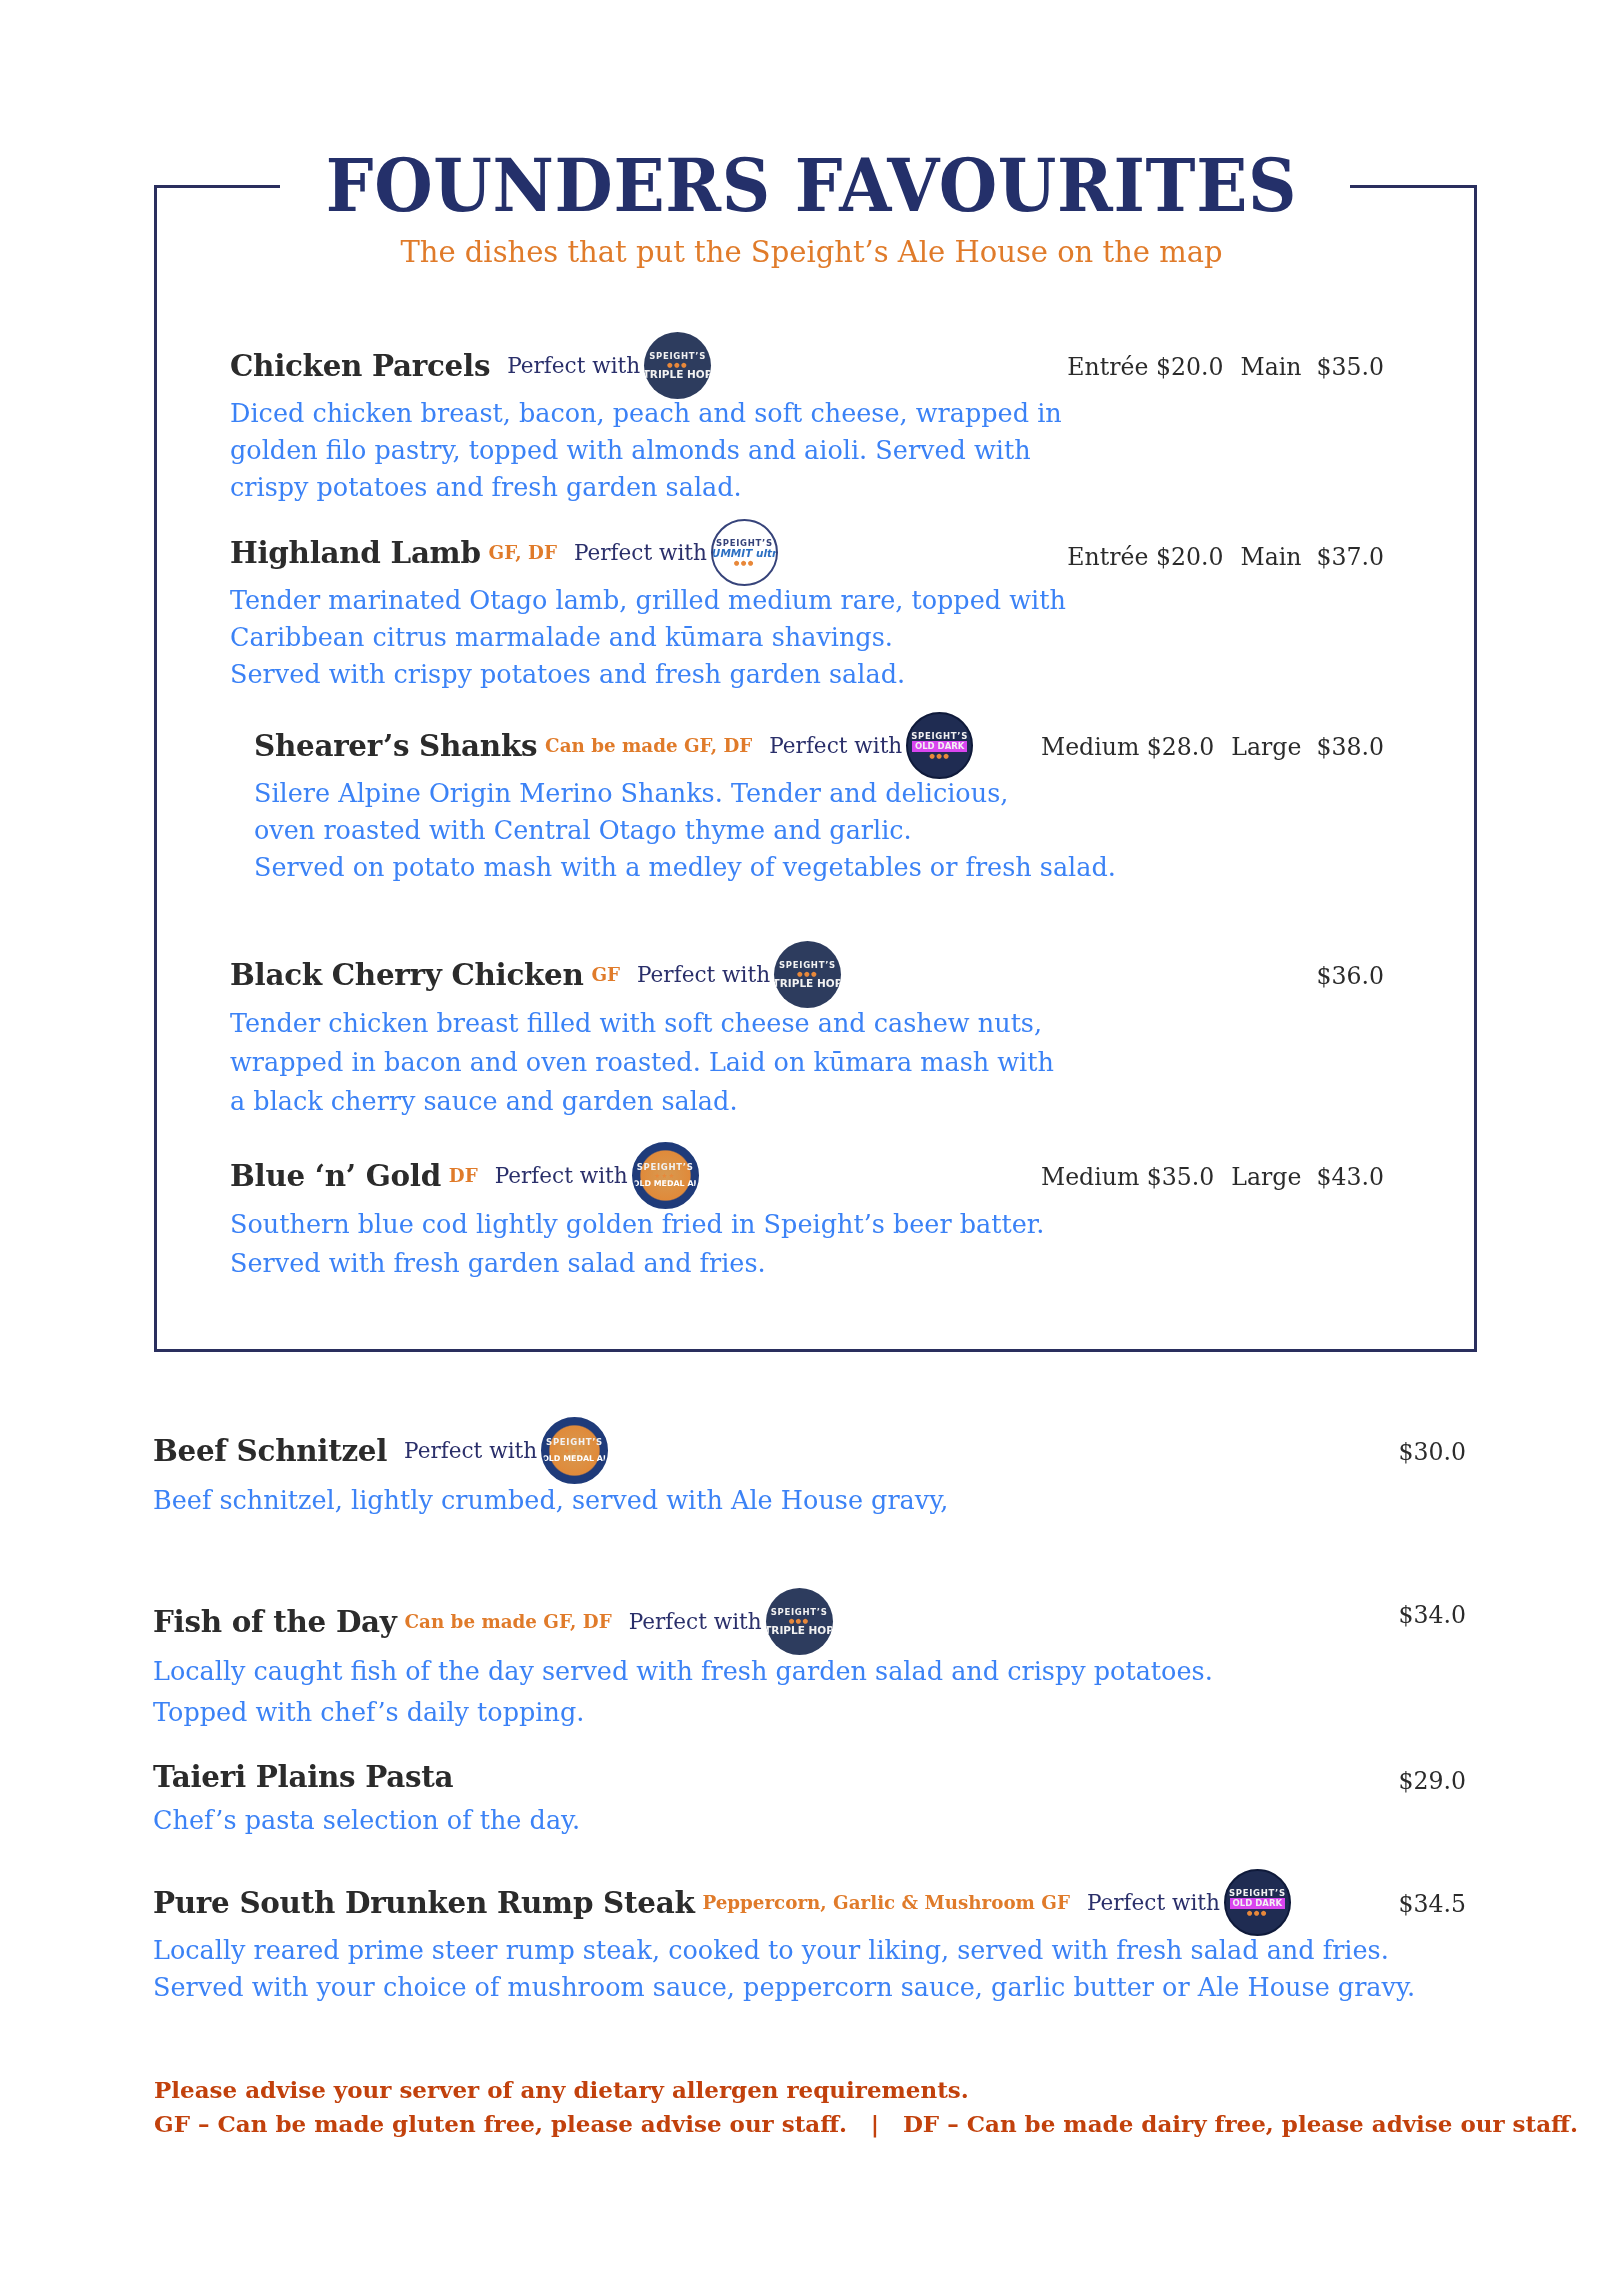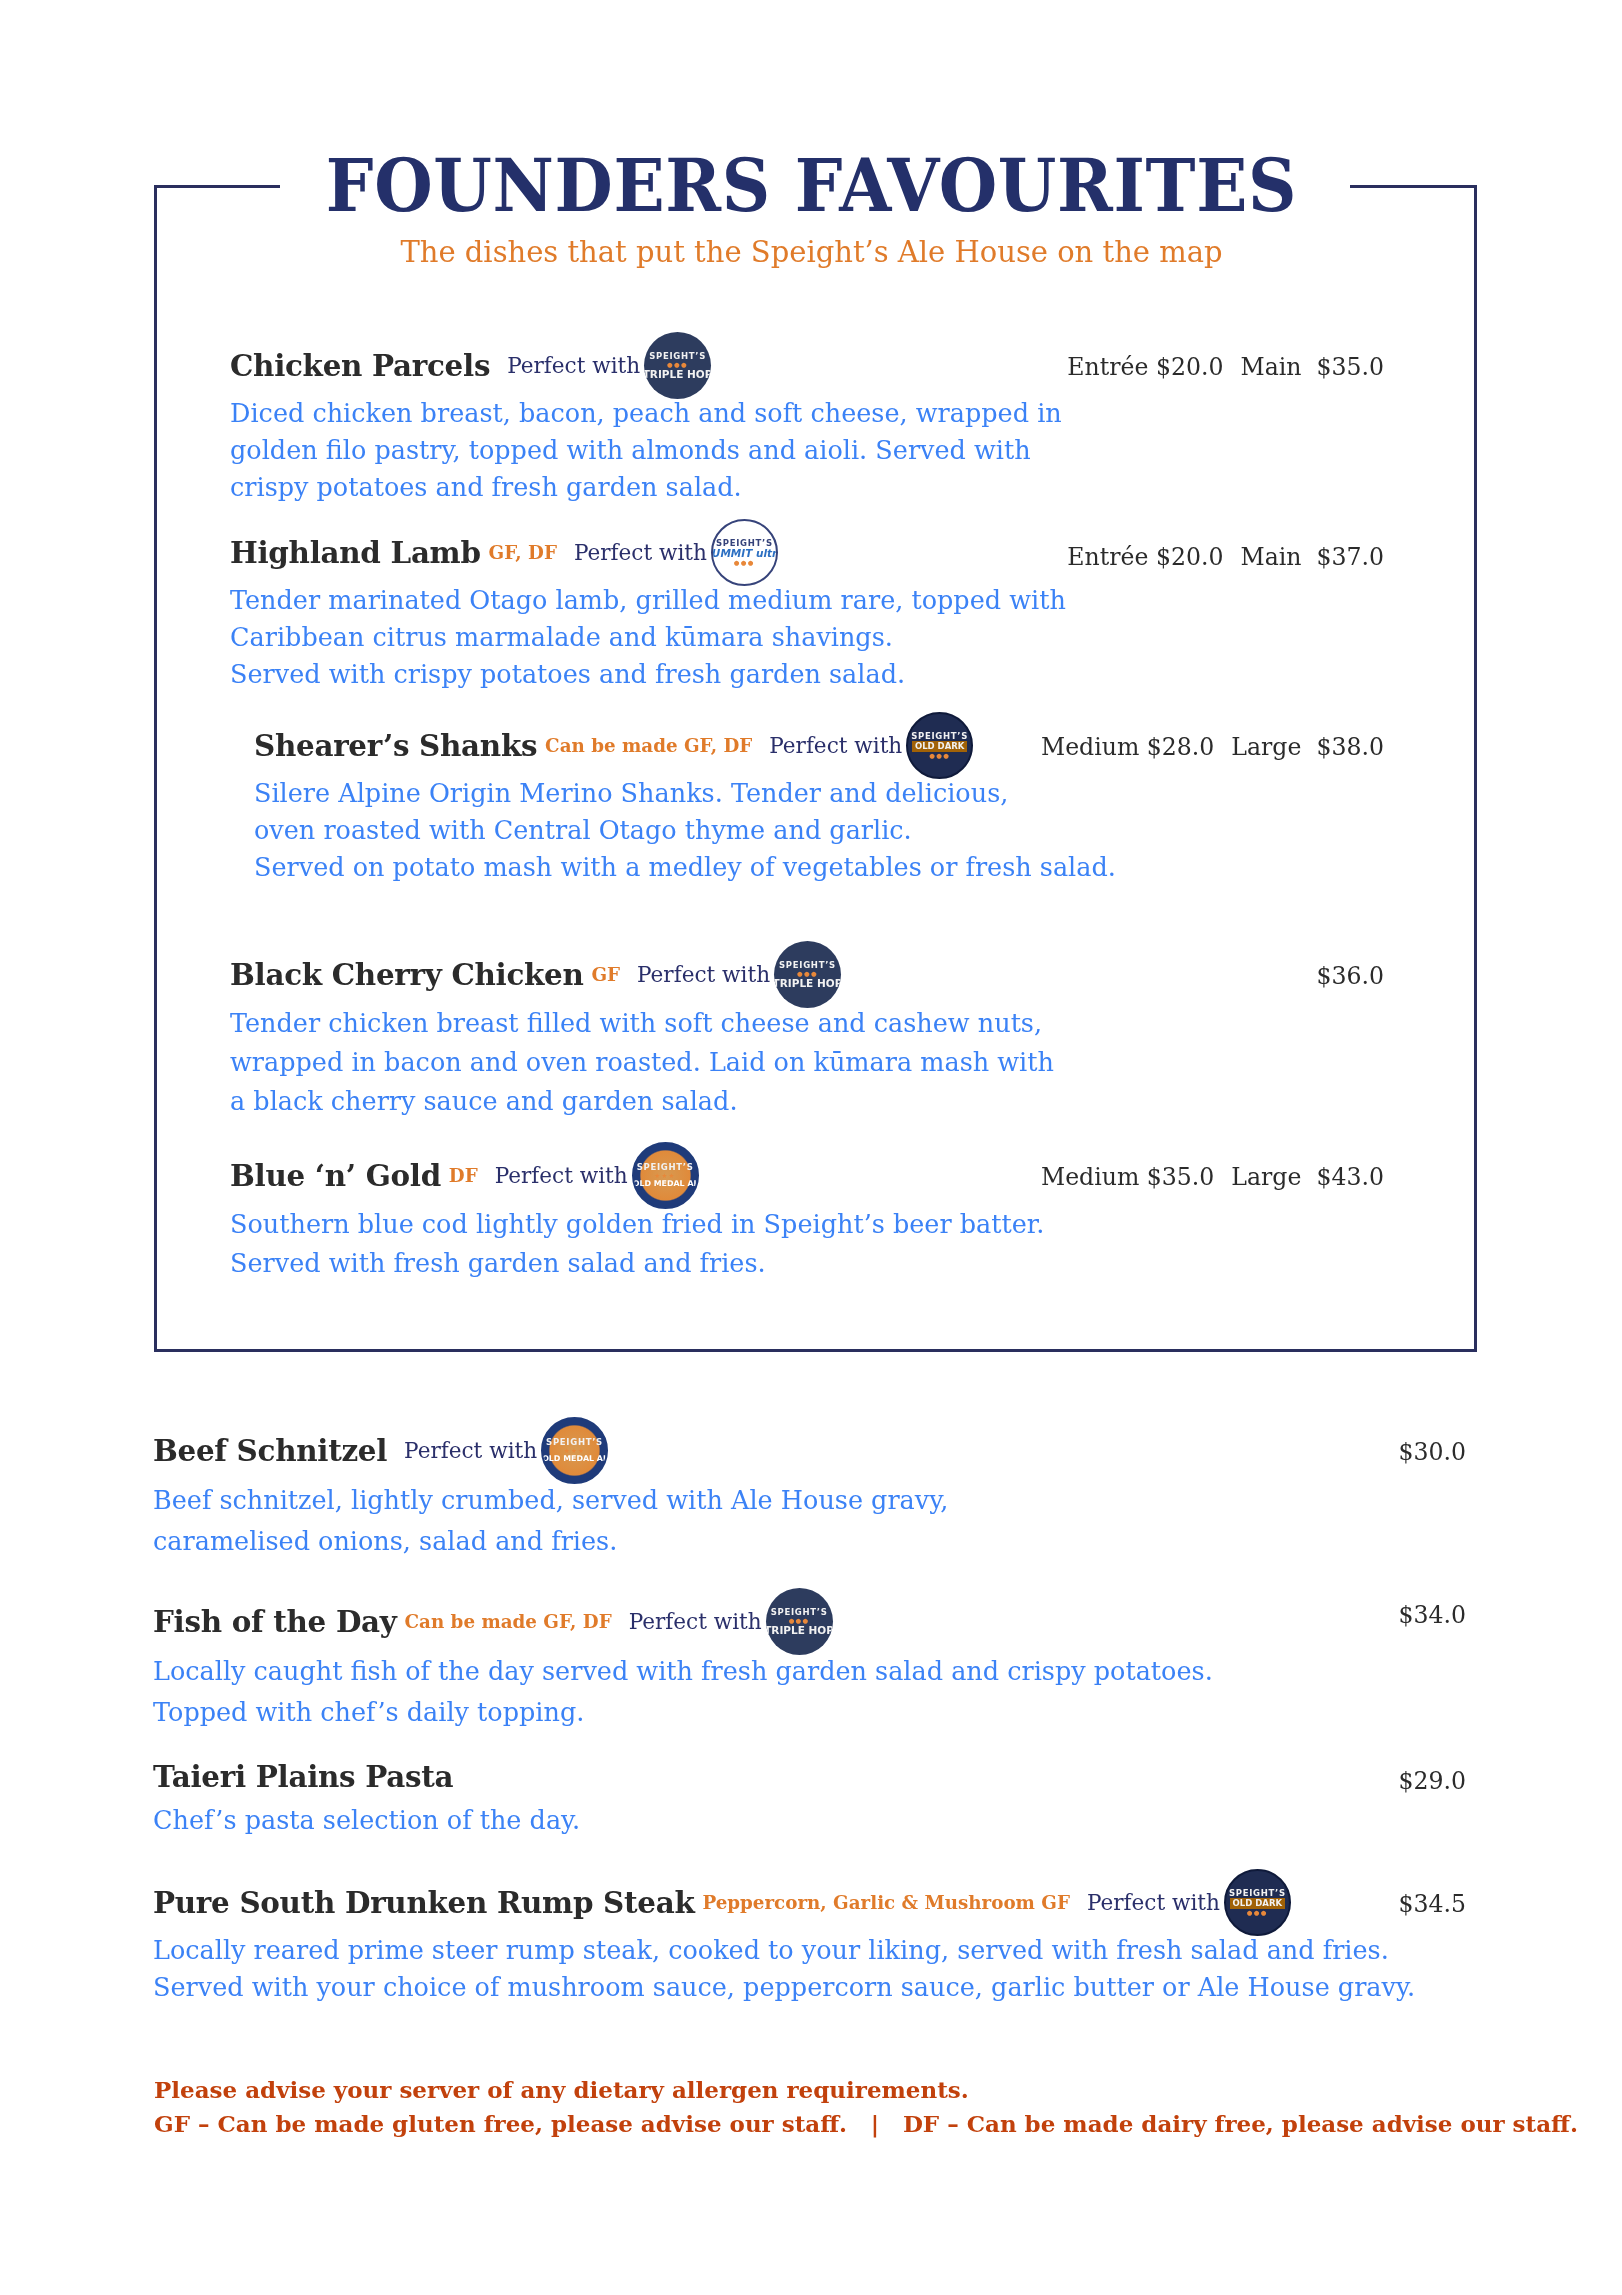--- a/index.html
+++ b/index.html
@@ -26,21 +26,21 @@
   .badge { width: 67px; height: 67px; border-radius: 50%; margin-left: 3.9px; position: relative;
            display: flex; flex-direction: column; align-items: center; justify-content: center;
            font-family: "DejaVu Sans", sans-serif; font-weight: bold; color: #f2f2f2; overflow: hidden; flex: 0 0 auto; }
   .badge .arc { font-size: 8.5px; letter-spacing: 0.7px; }
   .badge .main { font-size: 10.5px; line-height: 1.05; text-align: center; }
   .badge .dots { font-size: 6.5px; color: #e8883a; letter-spacing: 1.3px; }
   .badge.triple { background: #2d3c5e; }
   .badge.summit { background: #ffffff; border: 2px solid #36437a; color: #36437a; }
   .badge.summit .main { color: #2b6fc2; font-style: italic; }
   .badge.olddark { background: #1f2c52; border: 2px solid #0f1a3a; }
-  .badge.olddark .main { background: #a16207; padding: 1.3px 2.6px; font-size: 8.5px; }
+  .badge.olddark .main { background: #d946ef; padding: 1.3px 2.6px; font-size: 8.5px; }
   .badge.gold { background: radial-gradient(circle, #d79a52 0%, #e08a3a 55%, #1f3b7a 58%); border: 2.6px solid #1f3b7a; }
   .badge.gold .main { color: #ffffff; font-size: 7.9px; }
 
   .desc { font-size: 25.5px; line-height: 37px; color: #3b82f6; }
   .desc div { white-space: nowrap; }
 
   .price { position: absolute; font-size: 23.6px; color: #2b2b2b; white-space: nowrap; text-align: right; }
   .price .gap { display: inline-block; width: 17px; }
 
   .footer { position: absolute; left: 154px; top: 2073px; font-weight: bold; font-size: 23px; color: #c2410c; line-height: 34px; }
@@ -164,21 +164,20 @@
     <span class="dish-name">Beef Schnitzel</span>
     <span class="perfect">Perfect with</span>
     <span class="badge gold">
       <span class="arc">SPEIGHT’S</span>
       <span class="dots">★★★</span>
       <span class="main">GOLD MEDAL ALE</span>
     </span>
   </div>
   <div class="desc" style="line-height:41px;">
     <div>Beef schnitzel, lightly crumbed, served with Ale House gravy,</div>
-    <div>caramelised onions, salad and fries.</div>
   </div>
 </div>
 <div class="price" style="right:157px; top:1438px;">$30.0</div>
 
 <div class="item" style="left:153px; top:1592px;">
   <div class="item-head">
     <span class="dish-name">Fish of the Day</span>
     <span class="diet-tag">Can be made GF, DF</span>
     <span class="perfect">Perfect with</span>
     <span class="badge triple">

